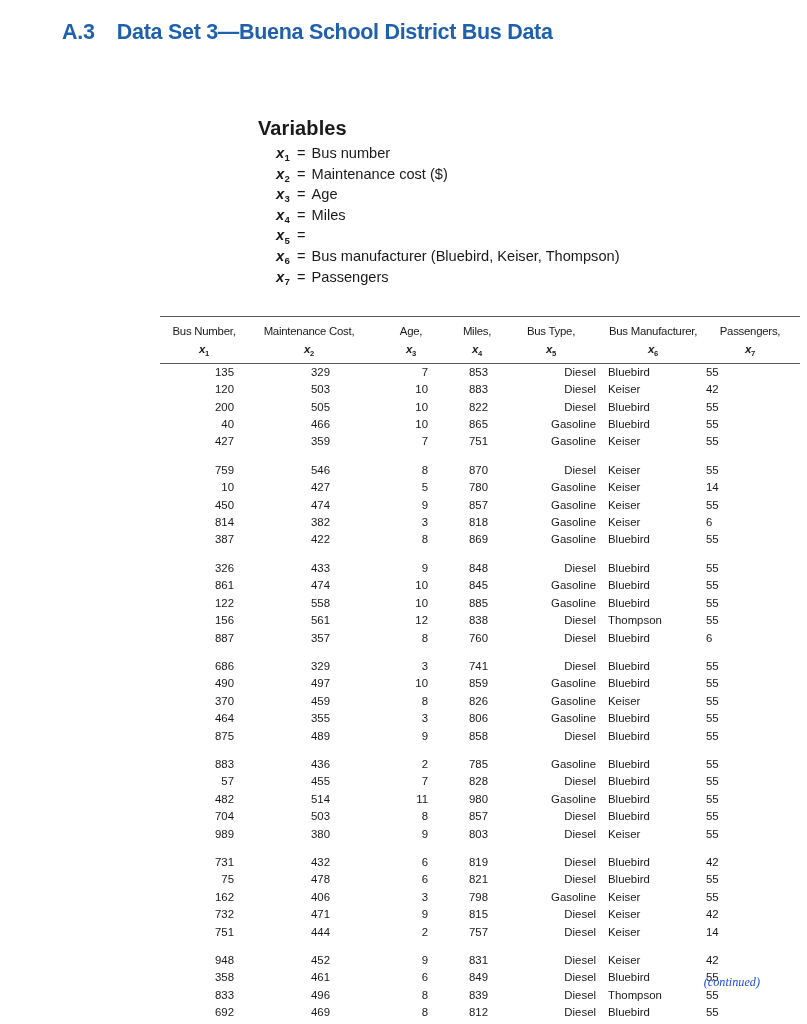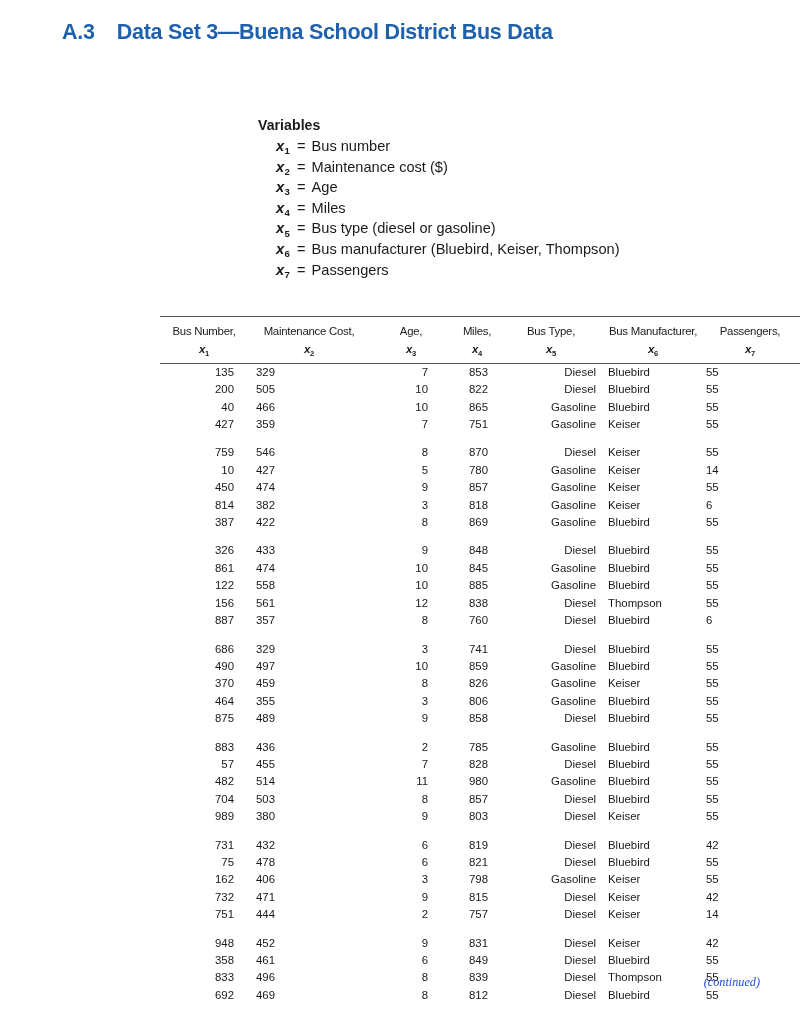--- a/index.html
+++ b/index.html
@@ -38,21 +38,21 @@
 
   
   .variables-block {
     position: absolute;
     left: 258px;
     top: 117px;
     font-size: 14.6px;
   }
   .variables-title {
     font-weight: bold;
-    font-size: 14px;
+    font-size: 20px;
     margin-bottom: 4px;
     letter-spacing: 0.1px;
   }
   .variables-list {
     margin: 0;
     padding: 0;
     list-style: none;
     margin-left: 18px;
   }
   .variable-row {
@@ -131,21 +131,21 @@
   }
   .hdr-line2 sub {
     font-style: normal;
     font-size: 7.6px;
     vertical-align: baseline;
     position: relative;
     top: 2.4px;
   }
   
   .col-c1 { width: 96px;  text-align: right;  padding-right: 22px !important; }
-  .col-c2 { width: 122px; text-align: left;  padding-right: 48px !important; }
+  .col-c2 { width: 122px; text-align: right;  padding-right: 48px !important; }
   .col-c3 { width: 66px;  text-align: right;  padding-right: 16px !important; }
   .col-c4 { width: 66px;  text-align: right;  padding-right: 22px !important; }
   .col-c5 { width: 86px;  text-align: right;   padding-left: 6px !important; }
   .col-c6 { width: 110px; text-align: left;   padding-left: 12px !important; }
   .col-c7 { width: 94px;   padding-right: 14px !important; }
 
   thead .col-c1, thead .col-c2, thead .col-c3, thead .col-c4,
   thead .col-c5, thead .col-c6, thead .col-c7 {
     text-align: center;
     padding-left: 0 !important;
@@ -202,21 +202,20 @@
         <span class="var-desc">Age</span>
       </li>
       <li class="variable-row">
         <span class="var-symbol"><span>x</span><sub>4</sub></span>
         <span class="var-eq">=</span>
         <span class="var-desc">Miles</span>
       </li>
       <li class="variable-row">
         <span class="var-symbol"><span>x</span><sub>5</sub></span>
         <span class="var-eq">=</span>
-        <span class="var-desc">Bus type (diesel or gasoline)</span>
       </li>
       <li class="variable-row">
         <span class="var-symbol"><span>x</span><sub>6</sub></span>
         <span class="var-eq">=</span>
         <span class="var-desc">Bus manufacturer (Bluebird, Keiser, Thompson)</span>
       </li>
       <li class="variable-row">
         <span class="var-symbol"><span>x</span><sub>7</sub></span>
         <span class="var-eq">=</span>
         <span class="var-desc">Passengers</span>
@@ -256,20 +255,29 @@
         <tr>
           <td class="col-c1">135</td>
           <td class="col-c2">329</td>
           <td class="col-c3">7</td>
           <td class="col-c4">853</td>
           <td class="col-c5">Diesel</td>
           <td class="col-c6">Bluebird</td>
           <td class="col-c7">55</td>
         </tr>
         <tr>
+          <td class="col-c1">120</td>
+          <td class="col-c2">503</td>
+          <td class="col-c3">10</td>
+          <td class="col-c4">883</td>
+          <td class="col-c5">Diesel</td>
+          <td class="col-c6">Keiser</td>
+          <td class="col-c7">42</td>
+        </tr>
+        <tr>
           <td class="col-c1">200</td>
           <td class="col-c2">505</td>
           <td class="col-c3">10</td>
           <td class="col-c4">822</td>
           <td class="col-c5">Diesel</td>
           <td class="col-c6">Bluebird</td>
           <td class="col-c7">55</td>
         </tr>
         <tr>
           <td class="col-c1">40</td>

